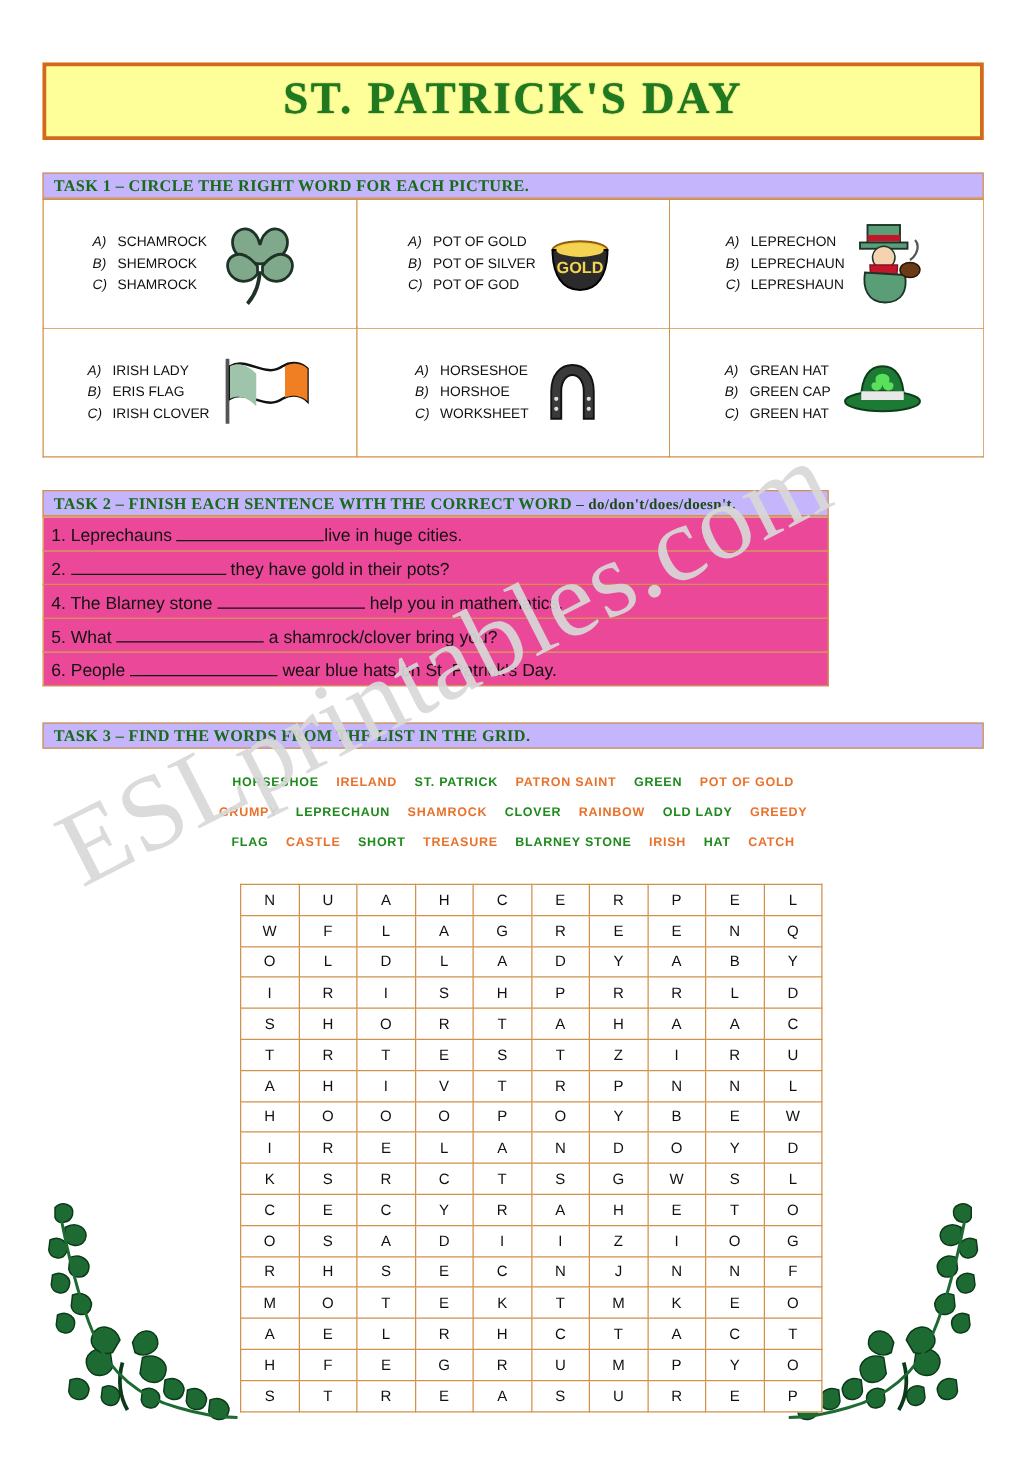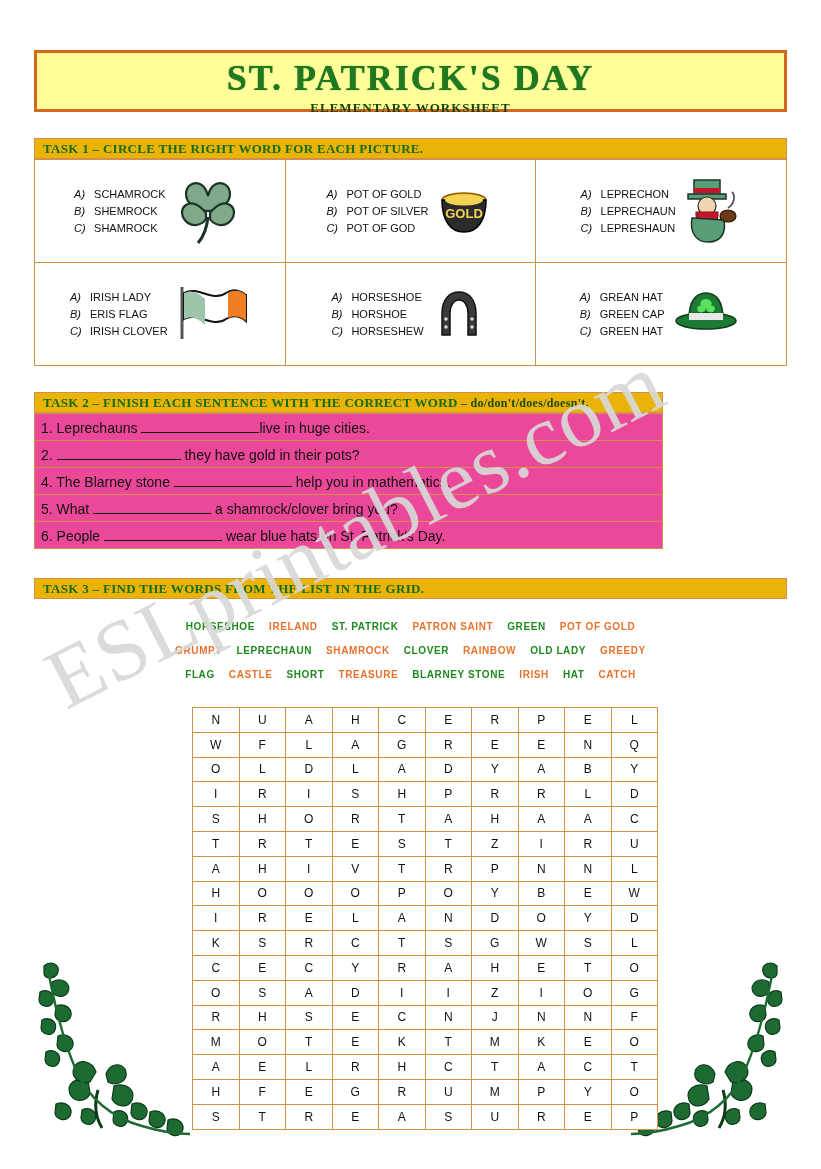--- a/index.html
+++ b/index.html
@@ -34,21 +34,21 @@
   }
   #title-sub{
     text-align:center;margin-top:1px;
     font-family:"Liberation Serif",serif;
     font-size:13px;font-weight:bold;letter-spacing:1px;
     color:#14420f;
   }
 
   
   .task-bar{
-    background:#eab308;border:1px solid #d2914a;box-sizing:border-box;
+    background:#c4b5fd;border:1px solid #d2914a;box-sizing:border-box;
     height:21px;line-height:19px;padding-left:8px;
     font-family:"Liberation Serif",serif;
     font-size:13px;font-weight:bold;color:#176b17;letter-spacing:.3px;
     white-space:nowrap;overflow:hidden;
   }
   .task-bar .tail{color:#1c4a14;font-weight:bold;font-size:12px;}
 
   
   #task1{position:absolute;left:34px;top:138px;width:753px;z-index:10;}
   #task1-table{
@@ -98,21 +98,20 @@
   #corner-left{left:22px;top:952px;}
   #corner-right{right:22px;top:952px;transform:scaleX(-1);}
 </style>
 </head>
 <body>
 
 <div id="watermark">ESLprintables.com</div>
 
 <div id="title-box">
   <div id="title-main">ST. PATRICK'S DAY</div>
-  <div id="title-sub">ELEMENTARY WORKSHEET</div>
 </div>
 
 <div id="task1">
   <div class="task-bar">TASK 1 – CIRCLE THE RIGHT WORD FOR EACH PICTURE.</div>
   <table id="task1-table">
     <tbody>
         <tr>
       <td>
         <div class="mc">
           <div class="mc-opts">
@@ -187,21 +186,21 @@
               <path d="M56 12 C63 8 70 10 74 14 L74 40 C70 36 63 34 56 37 Z" fill="#ef7f22"></path>
             </svg>
           </div>
         </div>
       </td>
       <td>
         <div class="mc">
           <div class="mc-opts">
             <div><span class="lt">A)</span><span>HORSESHOE</span></div>
             <div><span class="lt">B)</span><span>HORSHOE</span></div>
-            <div><span class="lt">C)</span><span>HORSESHEW</span></div>
+            <div><span class="lt">C)</span><span>WORKSHEET</span></div>
           </div>
           <div class="pic">
             <svg width="62" height="58" viewBox="0 0 62 58">
               <path d="M14 52 L14 30 C14 17 21 9 31 9 C41 9 48 17 48 30 L48 52 L40 52 L40 30 C40 22 36 17 31 17 C26 17 22 22 22 30 L22 52 Z" fill="#3a3a3a" stroke="#111" stroke-width="1.5"></path>
               <circle cx="18" cy="36" r="1.7" fill="#ddd"></circle>
                   <circle cx="18" cy="44" r="1.7" fill="#ddd"></circle>
               <circle cx="44" cy="36" r="1.7" fill="#ddd"></circle>
                   <circle cx="44" cy="44" r="1.7" fill="#ddd"></circle>
             </svg>
           </div>

